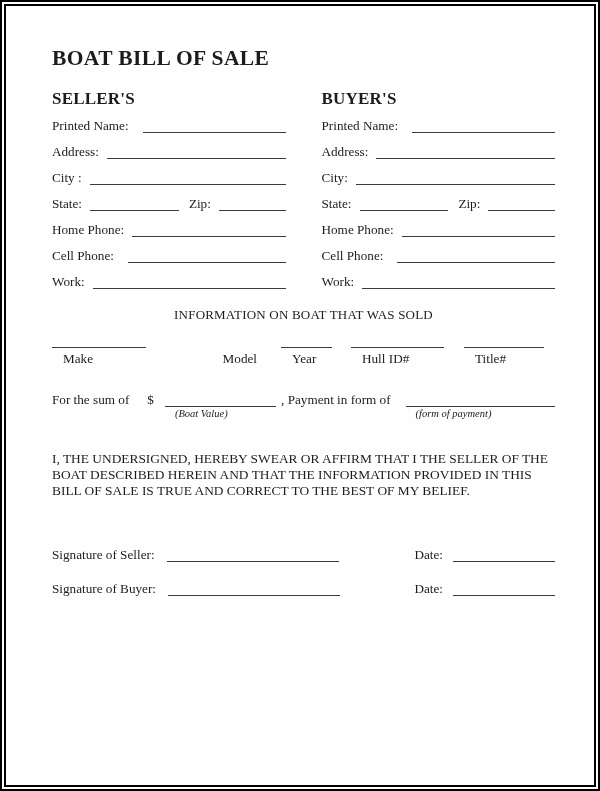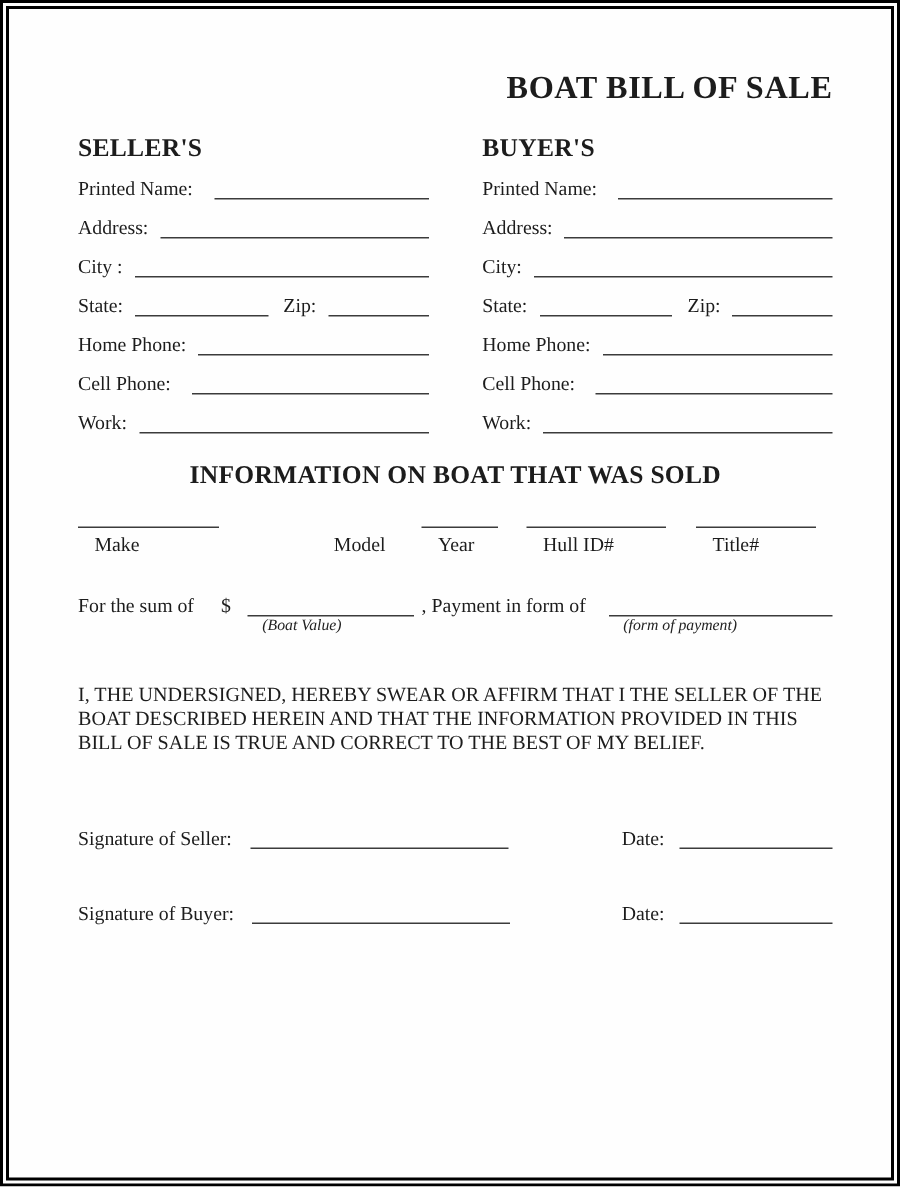--- a/index.html
+++ b/index.html
@@ -18,21 +18,21 @@
   }
   .inner {
     width: 100%;
     height: 100%;
     border: 2px solid #000000;
     background: #fefefe;
     padding: 40px 39px 0 46px;
     overflow: hidden;
   }
   .title {
-    text-align: right;
+    text-align: left;
     font-size: 21.5px;
     font-weight: bold;
     letter-spacing: 0.4px;
     line-height: 1.15;
   }
   .date-sold-row {
     margin-top: 15px;
     display: flex;
     justify-content: flex-end;
     align-items: flex-end;
@@ -66,22 +66,22 @@
   }
   .flabel { white-space: nowrap; line-height: 1.25; }
   .fline { flex: 1; margin-left: 14px; }
   .fline.tight { margin-left: 8px; }
   .state-line { flex: 4; margin-left: 8px; }
   .zip-label { margin-left: 10px; }
   .zip-line { flex: 3; margin-left: 8px; }
   .boat-title {
     margin-top: 16px;
     text-align: center;
-    font-weight: bold;
-    font-size: 17px;
+    font-weight: normal;
+    font-size: 13px;
     letter-spacing: 0.2px;
   }
   .boat-fields {
     margin-top: 24px;
     display: flex;
     font-size: 13.2px;
   }
   .boat-field { display: flex; flex-direction: column; }
   .bf-make  { width: 94px; }
   .bf-model { width: 93px; margin-left: 18px; align-items: flex-end; }
@@ -122,21 +122,21 @@
     font-size: 13.4px;
     line-height: 1.22;
   }
   .sig-row {
     display: flex;
     align-items: flex-end;
     font-size: 13.2px;
     height: 20px;
   }
   .sig-row.first { margin-top: 44px; }
-  .sig-row.second { margin-top: 30px; text-align: center; }
+  .sig-row.second { margin-top: 14px; text-align: center; }
   .sig-line { width: 172px; margin-left: 12px; }
   .sig-spacer { flex: 1; }
   .sig-date-line { width: 102px; margin-left: 10px; }
 </style>
 </head>
 <body>
 
 <div class="page">
   <div class="inner">
 

